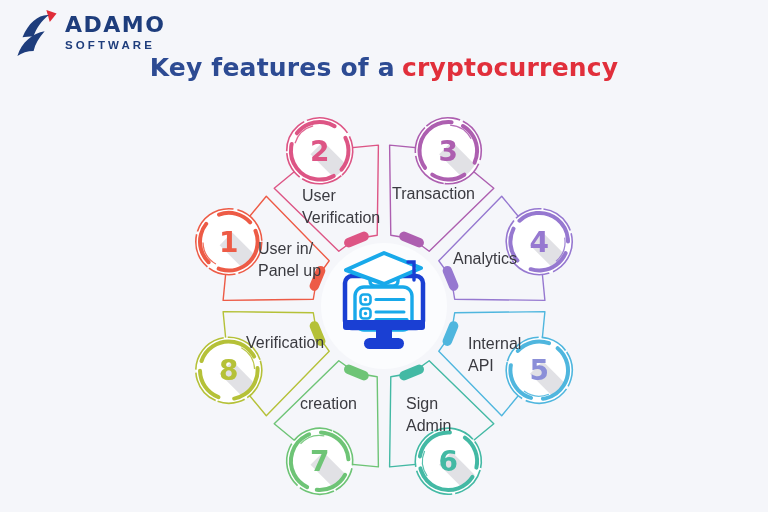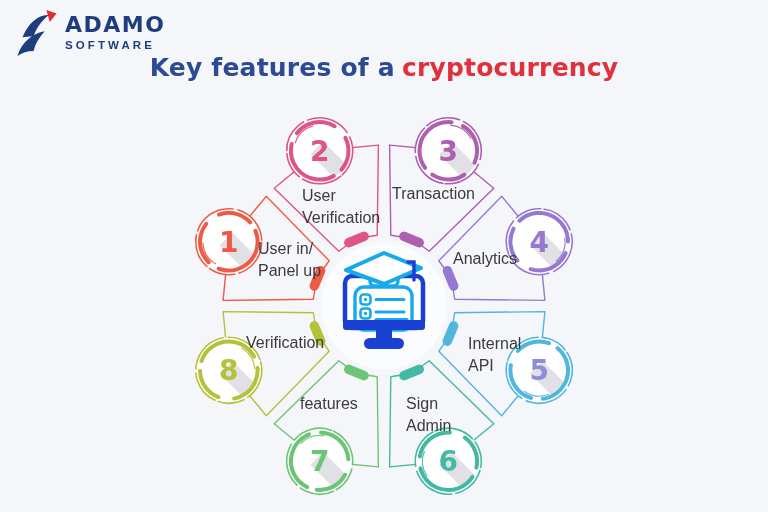--- a/index.html
+++ b/index.html
@@ -252,18 +252,18 @@
   </div>
 <div class="seg-label l5">
     <span>Internal</span>
     <span>API</span>
   </div>
 <div class="seg-label l6">
     <span>Sign</span>
     <span>Admin</span>
   </div>
 <div class="seg-label l7">
-    <span>features</span>
+    <span>creation</span>
   </div>
 <div class="seg-label l8">
     <span>Verification</span>
     <span></span>
   </div>
 
 </body></html>

